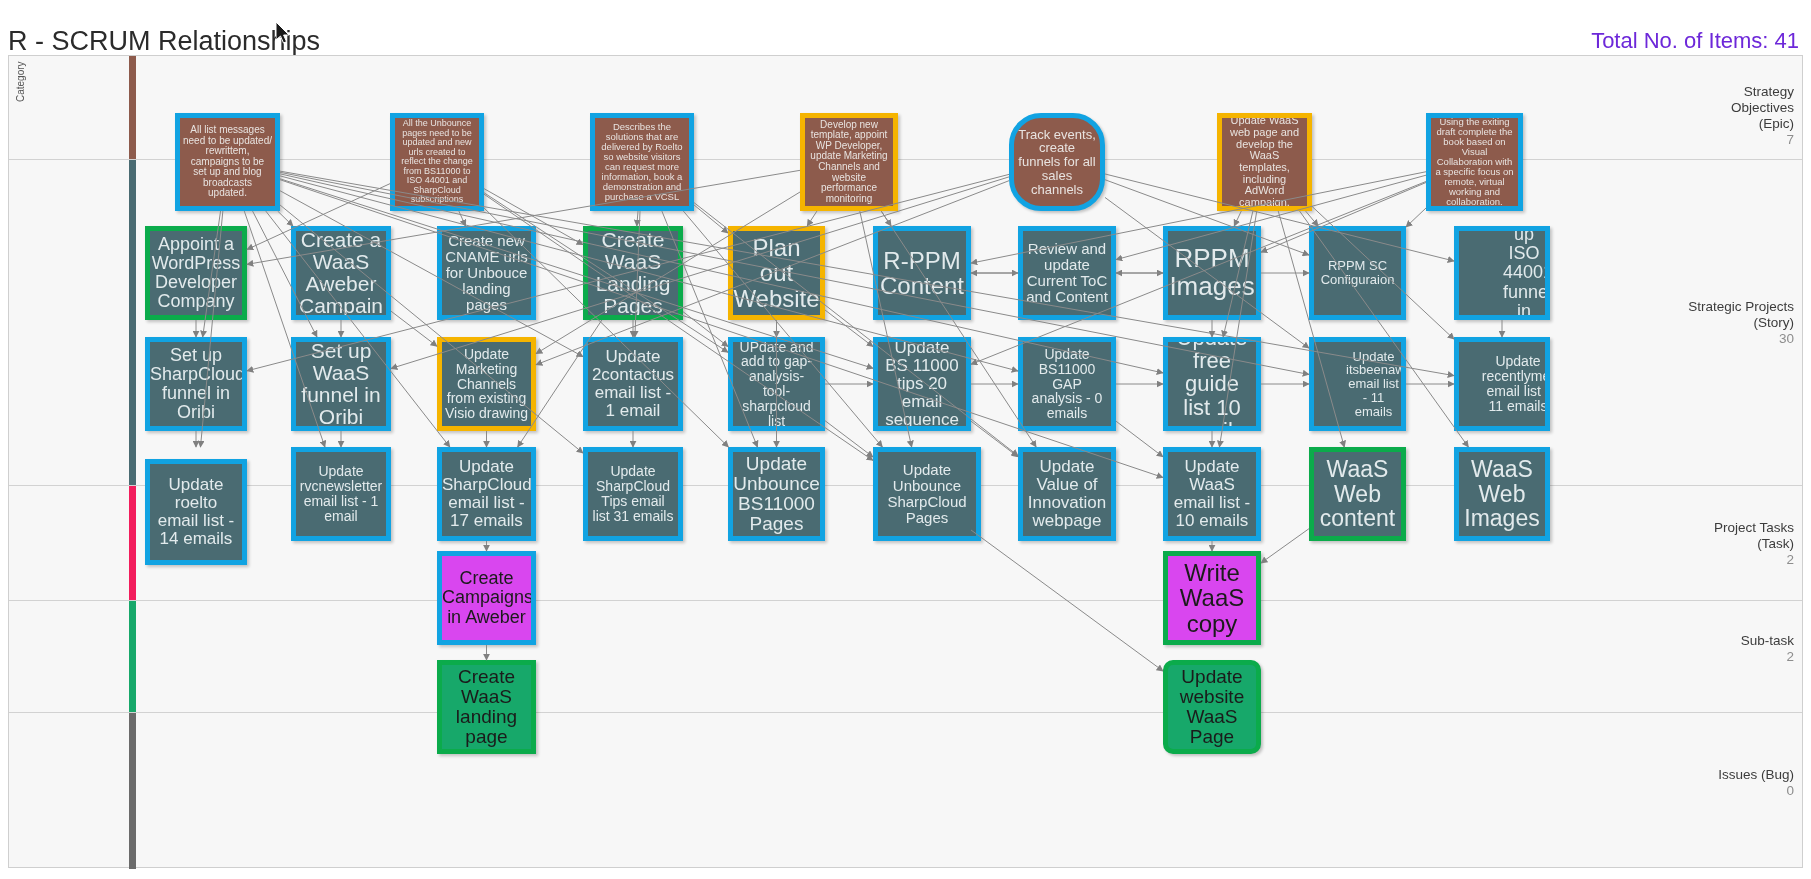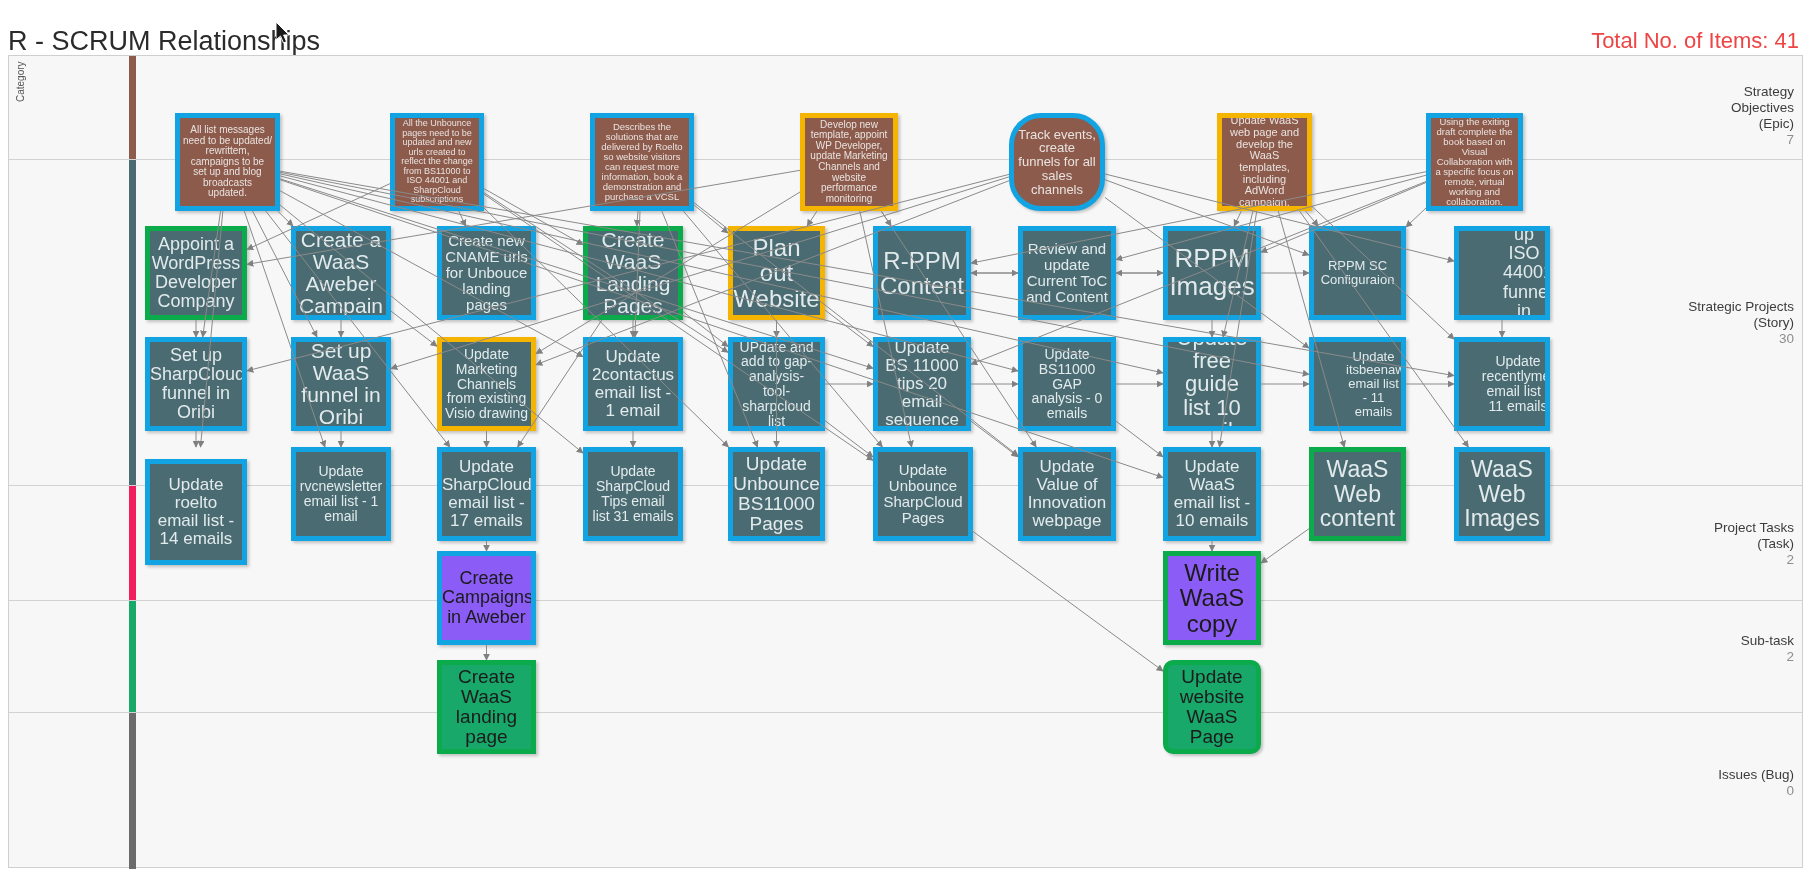--- a/index.html
+++ b/index.html
@@ -1,21 +1,21 @@
 <!DOCTYPE html>
 <html><head>
 <meta charset="utf-8">
 <style>
   html,body{margin:0;padding:0;background:#ffffff;}
   body{width:1811px;height:879px;font-family:"Liberation Sans",sans-serif;overflow:hidden;position:relative;}
 
   
   #header{position:absolute;left:0;top:0;width:1811px;height:55px;}
   #page-title{position:absolute;left:8px;top:26px;font-size:27px;color:#2b2b2b;white-space:nowrap;}
-  #total-items{position:absolute;right:12px;top:28px;font-size:22px;color:#ef4444;white-space:nowrap;}
+  #total-items{position:absolute;right:12px;top:28px;font-size:22px;color:#6d28d9;white-space:nowrap;}
   #cursor{position:absolute;left:276px;top:22px;width:16px;height:24px;}
 
   
   #board{position:absolute;left:8px;top:55px;width:1795px;height:813px;
          background:#f7f7f7;border:1px solid #cfcfcf;box-sizing:border-box;}
   .row{position:absolute;left:0;width:1793px;box-sizing:border-box;border-bottom:1px solid #d2d2d2;}
   .row:last-child{border-bottom:none;}
   .row-label{position:absolute;right:8px;width:112px;text-align:right;
              font-size:13.5px;color:#3c3c3c;line-height:16px;}
   .row-label .cnt{color:#8d8d8d;}
@@ -25,21 +25,21 @@
 
   
   .card{position:absolute;box-sizing:border-box;display:flex;align-items:center;
         justify-content:center;text-align:center;border-style:solid;
         box-shadow:2px 2px 3px rgba(0,0,0,.22);overflow:hidden;}
   .card span{display:block;padding:1px 3px;line-height:1.06;width:100%;}
 
   .epic{background:#8d5b4c;color:#e8e3e0;border-width:5px;}
   .story{background:#4a6b72;color:#e2eaec;border-width:5px;}
   .task{background:#f0록;}
-  .task{background:#8b5cf6;color:#1b1b1b;border-width:5px;}
+  .task{background:#d946ef;color:#1b1b1b;border-width:5px;}
   .subtask{background:#17a86a;color:#1b1b1b;border-width:5px;}
 
   .b-blue{border-color:#11a3e2;}
   .b-gold{border-color:#f5b400;}
   .b-green{border-color:#0bab4b;}
 
   #links{position:absolute;left:0;top:0;width:1811px;height:879px;pointer-events:none;}
 </style>
 </head>
 <body>
@@ -184,21 +184,21 @@
       </div>
       <div class="card story b-blue" style="left: 428px; top: 391px; width: 99px; height: 94px;">
         <span style="font-size: 17px;">Update SharpCloud email list - 17 emails</span>
       </div>
       <div class="card story b-blue" style="left: 574px; top: 391px; width: 100px; height: 94px;">
         <span style="font-size: 14px;">Update SharpCloud Tips email list 31 emails</span>
       </div>
       <div class="card story b-blue" style="left: 719px; top: 391px; width: 97px; height: 94px;">
         <span style="font-size: 19px;">Update Unbounce BS11000 Pages</span>
       </div>
-      <div class="card story b-blue" style="left: 864px; top: 391px; width: 100px; height: 94px;">
+      <div class="card story b-blue" style="left: 864px; top: 391px; width: 108px; height: 94px;">
         <span style="font-size: 15px;">Update Unbounce SharpCloud Pages</span>
       </div>
       <div class="card story b-blue" style="left: 1009px; top: 391px; width: 98px; height: 94px;">
         <span style="font-size: 17px;">Update Value of Innovation webpage</span>
       </div>
       <div class="card story b-blue" style="left: 1154px; top: 391px; width: 98px; height: 94px;">
         <span style="font-size: 17px;">Update WaaS email list  - 10 emails</span>
       </div>
       <div class="card story b-green" style="left: 1300px; top: 391px; width: 97px; height: 94px;">
         <span style="font-size: 23px;">WaaS Web content</span>

